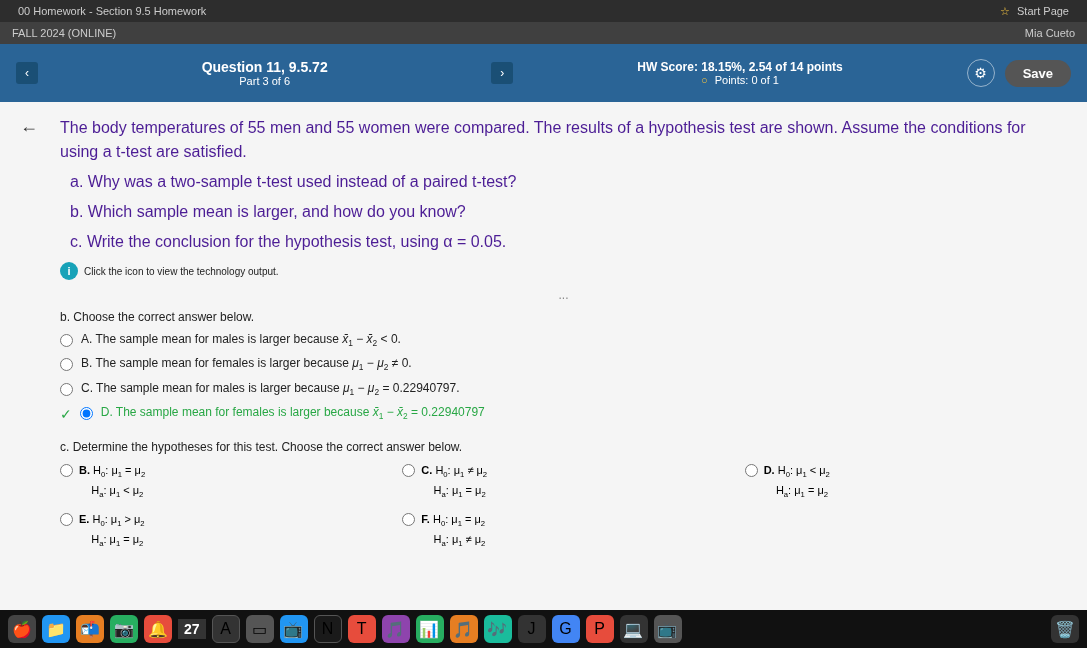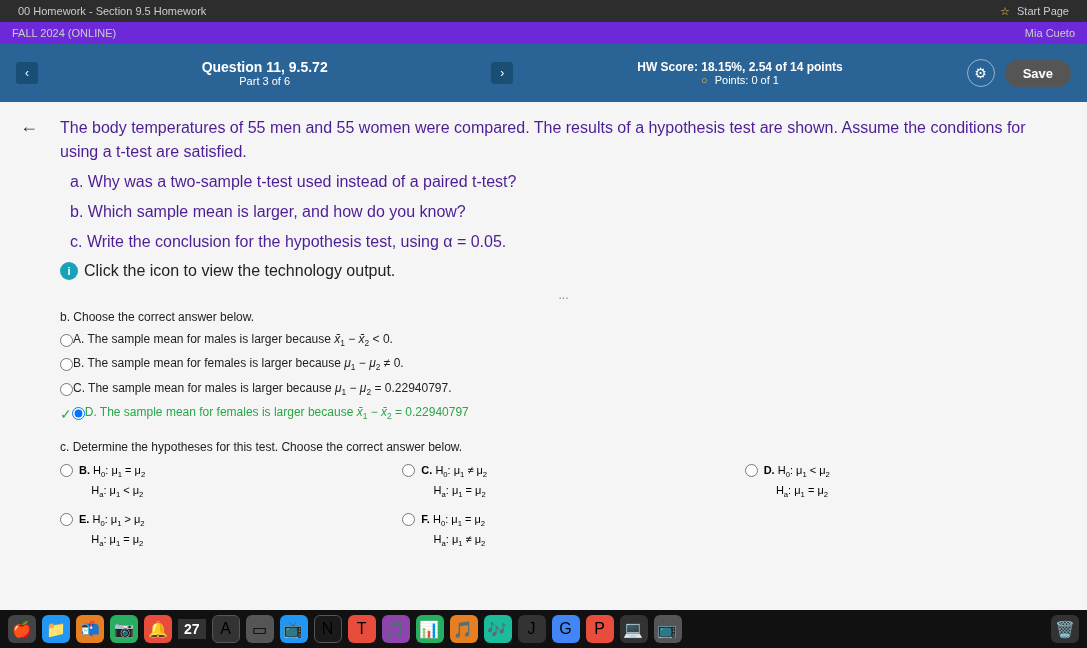--- a/index.html
+++ b/index.html
@@ -26,21 +26,21 @@
       font-size: 11px;
     }
     .top-bar-right {
       color: #ccc;
       font-size: 11px;
     }
     .star-icon { color: #f0c040; margin-right: 4px; }
 
     
     .course-bar {
-      background: #6d28d9;
+      background: #404040;
       height: 22px;
       display: flex;
       align-items: center;
       justify-content: space-between;
       padding: 0 12px;
     }
     .course-bar-left { color: #ccc; font-size: 11px; }
     .course-bar-right { color: #ccc; font-size: 11px; }
 
     
@@ -150,41 +150,41 @@
       width: 18px;
       height: 18px;
       border-radius: 50%;
       font-size: 11px;
       display: flex;
       align-items: center;
       justify-content: center;
       font-weight: bold;
       flex-shrink: 0;
     }
-    .info-text { font-size: 16px; color: #222; }
+    .info-text { font-size: 10px; color: #222; }
 
     .dots-line {
       text-align: center;
       color: #888;
       font-size: 12px;
       margin: 8px 0;
     }
 
     .section-label {
       font-size: 12px;
       color: #222;
       margin-bottom: 8px;
       font-weight: normal;
     }
 
     
     .radio-option {
       display: flex;
       align-items: flex-start;
-      gap: 0;
+      gap: 8px;
       margin-bottom: 8px;
       font-size: 12px;
       color: #222;
     }
     .radio-input {
       margin-top: 2px;
       cursor: pointer;
       width: 13px;
       height: 13px;
       flex-shrink: 0;

